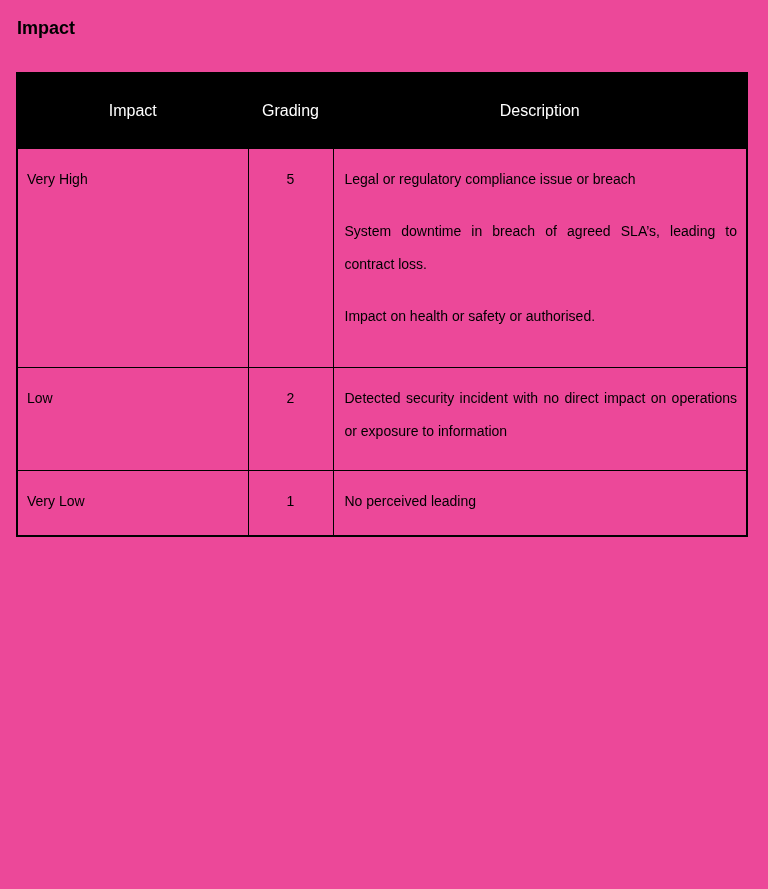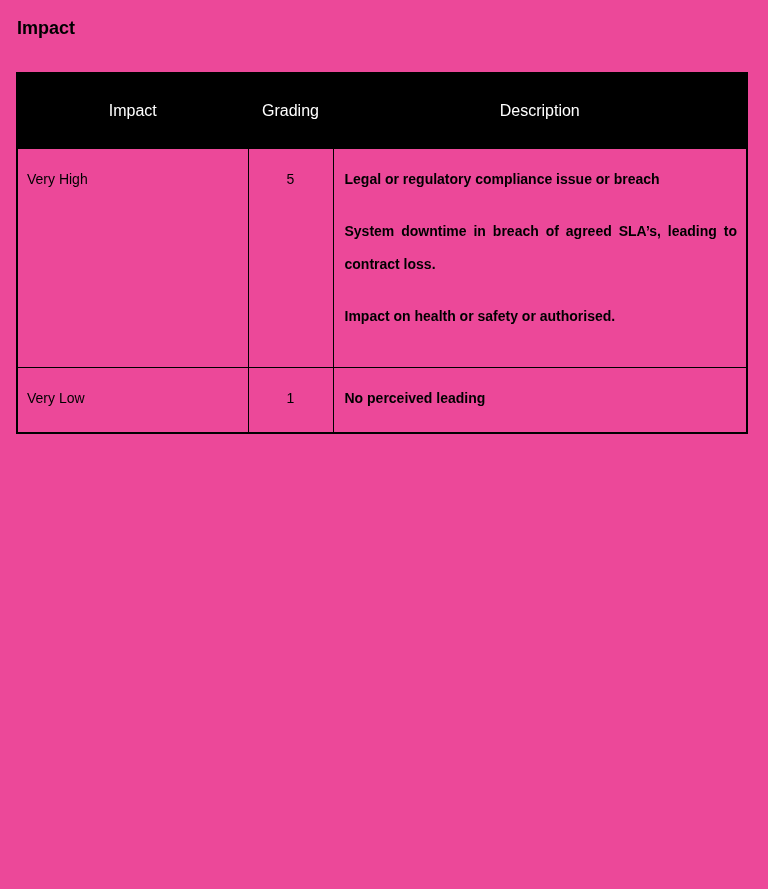--- a/index.html
+++ b/index.html
@@ -48,21 +48,21 @@
   }
   td {
     border: 1.5px solid #000000;
     vertical-align: top;
     padding: 14px 10px;
     font-size: 14px;
     line-height: 2.35;
   }
   td.impact-cell { padding-left: 9px; }
   td.grading-cell { text-align: center; }
-  td.desc-cell { text-align: justify; padding-left: 11px; padding-right: 9px; font-weight: bold; }
+  td.desc-cell { text-align: justify; padding-left: 11px; padding-right: 9px; }
   td.desc-cell p { margin: 0; }
   td.desc-cell p + p { margin-top: 19px; }
 
   tr.row-very-high { height: 219px; }
   tr.row-high      { height: 140px; }
   tr.row-medium    { height: 178px; }
   tr.row-low       { height: 103px; }
   tr.row-very-low  { height: 65px;  }
 </style>
 </head>
@@ -88,20 +88,27 @@
     <tbody>
       <tr class="row-very-high">
         <td class="impact-cell">Very High</td>
         <td class="grading-cell">5</td>
         <td class="desc-cell">
           <p>Legal or regulatory compliance issue or breach</p>
           <p>System downtime in breach of agreed SLA’s, leading to contract loss.</p>
           <p>Impact on health or safety or authorised.</p>
         </td>
       </tr>
+      <tr class="row-low">
+        <td class="impact-cell">Low</td>
+        <td class="grading-cell">2</td>
+        <td class="desc-cell">
+          <p>Detected security incident with no direct impact on operations or exposure to information</p>
+        </td>
+      </tr>
       <tr class="row-very-low">
         <td class="impact-cell">Very Low</td>
         <td class="grading-cell">1</td>
         <td class="desc-cell">
           <p>No perceived leading</p>
         </td>
       </tr>
     </tbody>
   </table>
 

